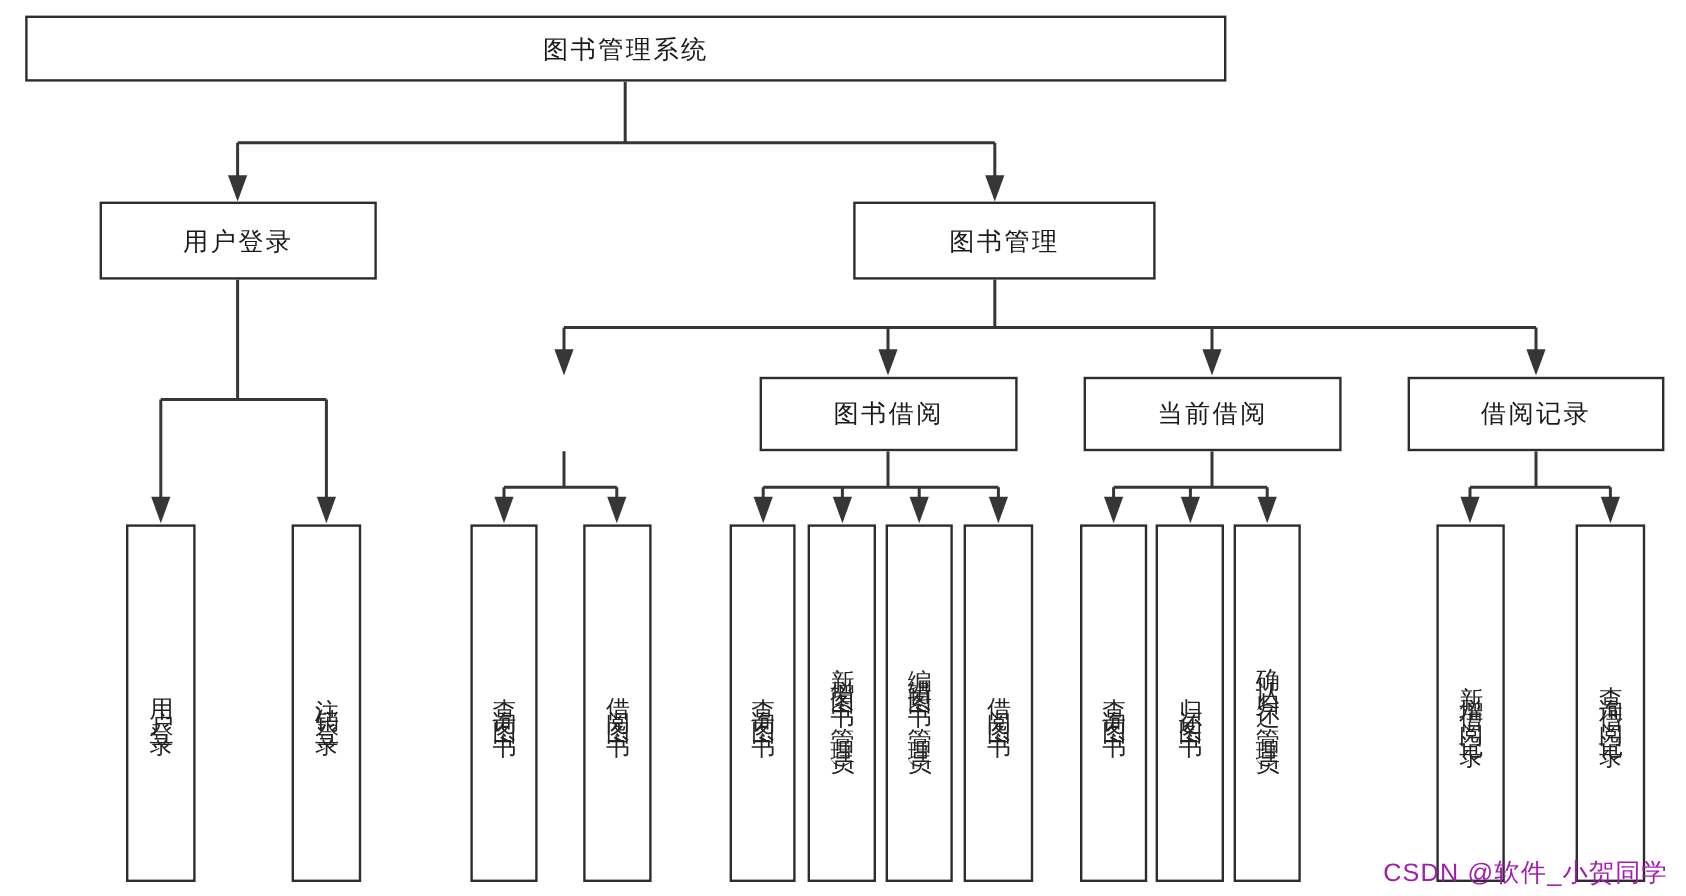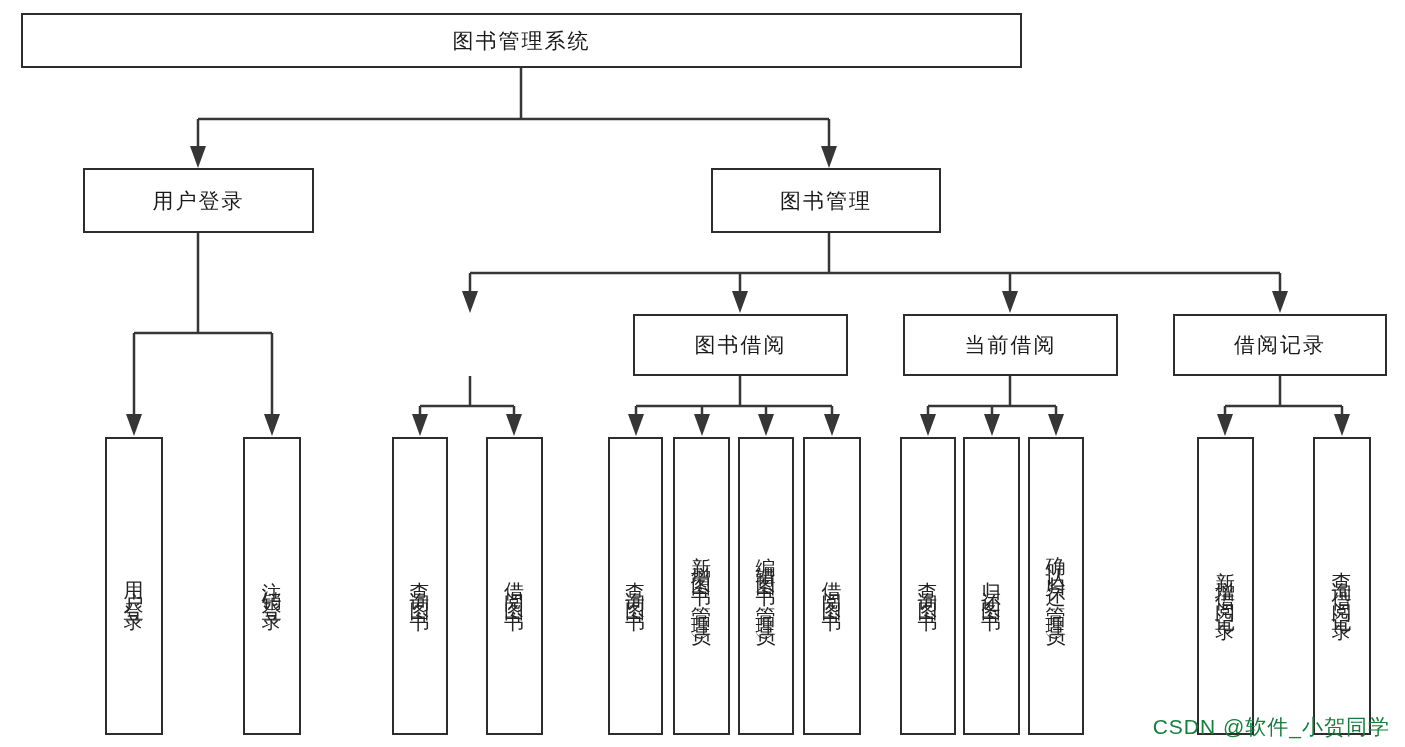--- a/index.html
+++ b/index.html
@@ -14,21 +14,21 @@
     border:2.5px solid #2d2d2d;display:flex;align-items:center;justify-content:center;
     z-index:2;
   }
   .h-label{font-size:21px;letter-spacing:2px;color:#1a1a1a;white-space:nowrap;}
   .v-label{
     writing-mode:vertical-rl;text-orientation:mixed;
     font-size:20px;letter-spacing:10px;color:#222222;line-height:1;
   }
   .watermark{
     position:absolute;right:15px;bottom:6px;z-index:5;
-    font-size:21px;color:#15803d;letter-spacing:1px;white-space:nowrap;
+    font-size:21px;color:#a21caf;letter-spacing:1px;white-space:nowrap;
   }
 </style>
 </head>
 <body>
 
 <div class="stage">
 
   <svg class="connectors" width="1405" height="747" viewBox="0 0 1405 747">
     <path fill="none" stroke="#363636" stroke-width="2.5" d="
       M521 68 V119
@@ -87,21 +87,21 @@
     </g>
   </svg>
 
   <div class="box" style="left:21px;top:13px;width:1001px;height:55px;">
     <span class="h-label">图书管理系统</span>
   </div>
 
   <div class="box" style="left:83px;top:168px;width:231px;height:65px;">
     <span class="h-label">用户登录</span>
   </div>
-  <div class="box" style="left:711px;top:168px;width:230px;height:65px;">
+  <div class="box" style="left:711px;top:168px;width:252px;height:65px;">
     <span class="h-label">图书管理</span>
   </div>
 
   <div class="box" style="left:633px;top:314px;width:215px;height:62px;text-align:right;">
     <span class="h-label">图书借阅</span>
   </div>
   <div class="box" style="left:903px;top:314px;width:215px;height:62px;">
     <span class="h-label">当前借阅</span>
   </div>
   <div class="box" style="left:1173px;top:314px;width:214px;height:62px;">

